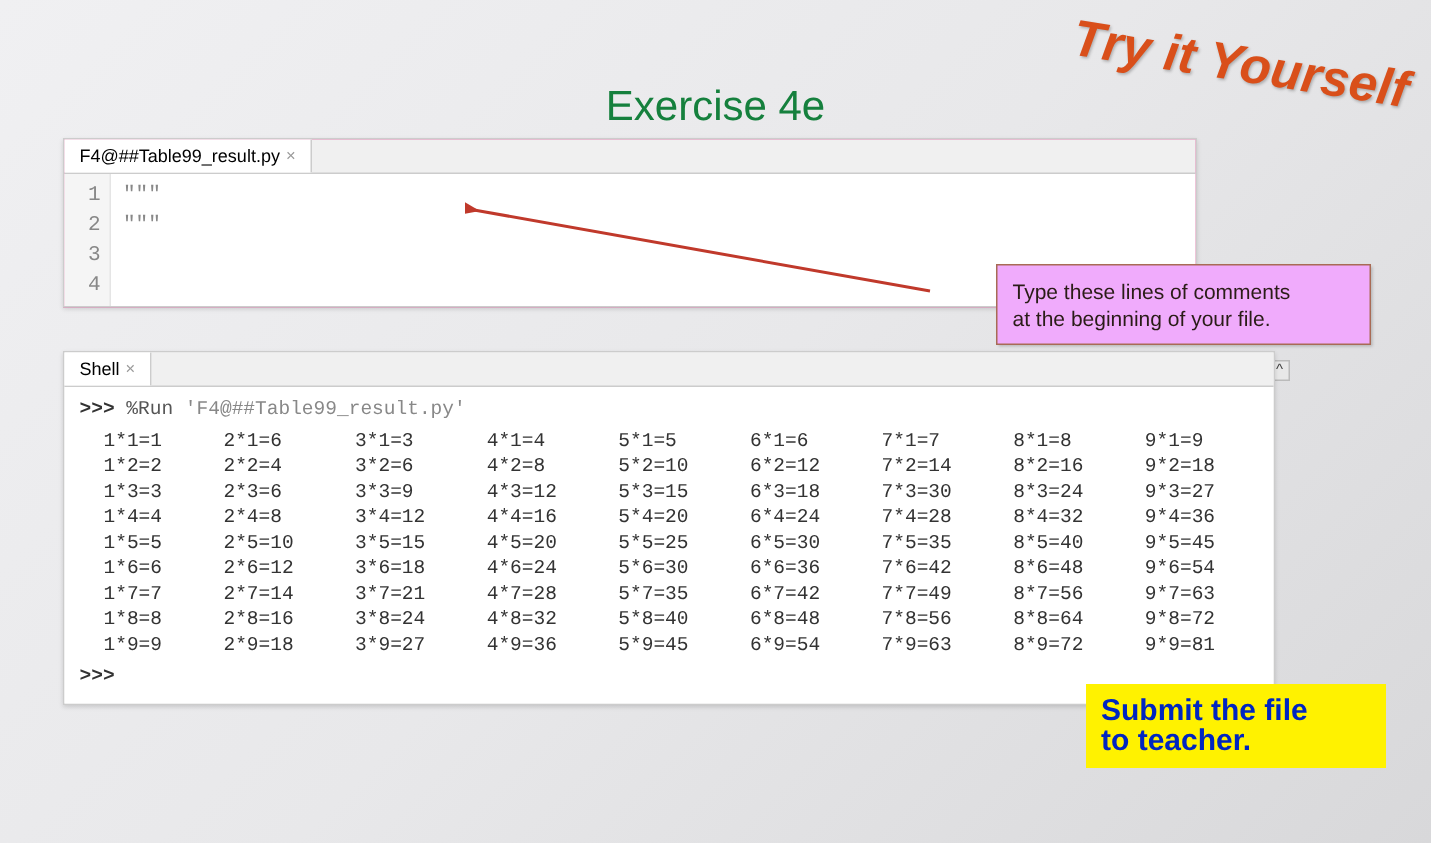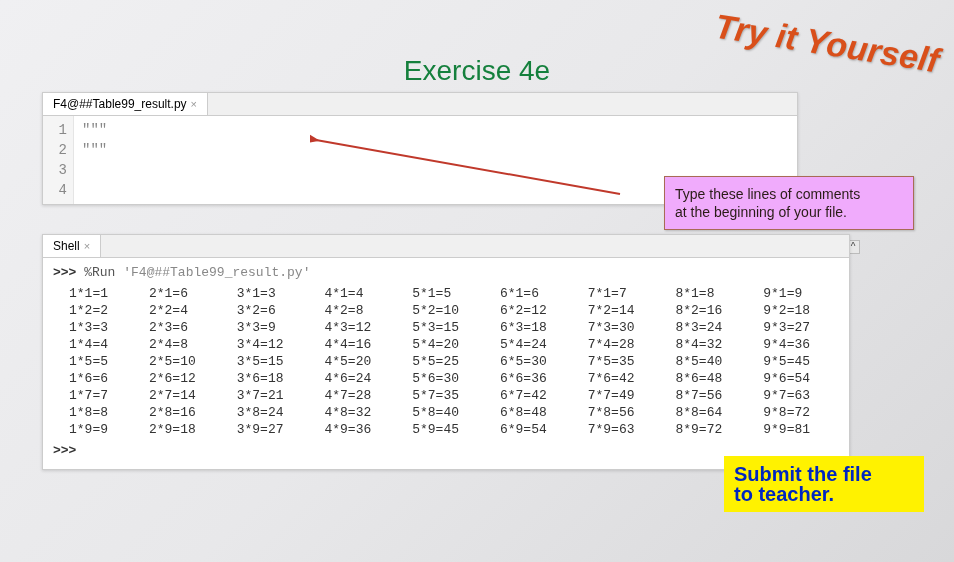--- a/index.html
+++ b/index.html
@@ -238,21 +238,21 @@
         <span>5*3=15</span>
         <span>6*3=18</span>
         <span>7*3=30</span>
         <span>8*3=24</span>
         <span>9*3=27</span>
         <span>1*4=4</span>
         <span>2*4=8</span>
         <span>3*4=12</span>
         <span>4*4=16</span>
         <span>5*4=20</span>
-        <span>5*4=24</span>
+        <span>6*4=24</span>
         <span>7*4=28</span>
         <span>8*4=32</span>
         <span>9*4=36</span>
         <span>1*5=5</span>
         <span>2*5=10</span>
         <span>3*5=15</span>
         <span>4*5=20</span>
         <span>5*5=25</span>
         <span>6*5=30</span>
         <span>7*5=35</span>

